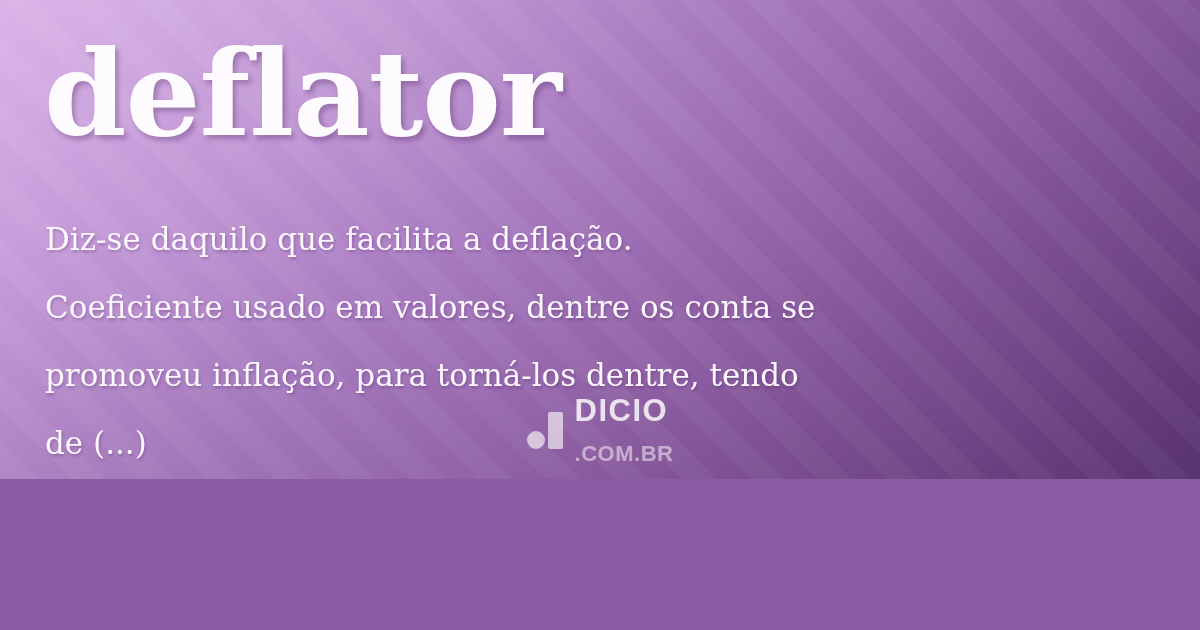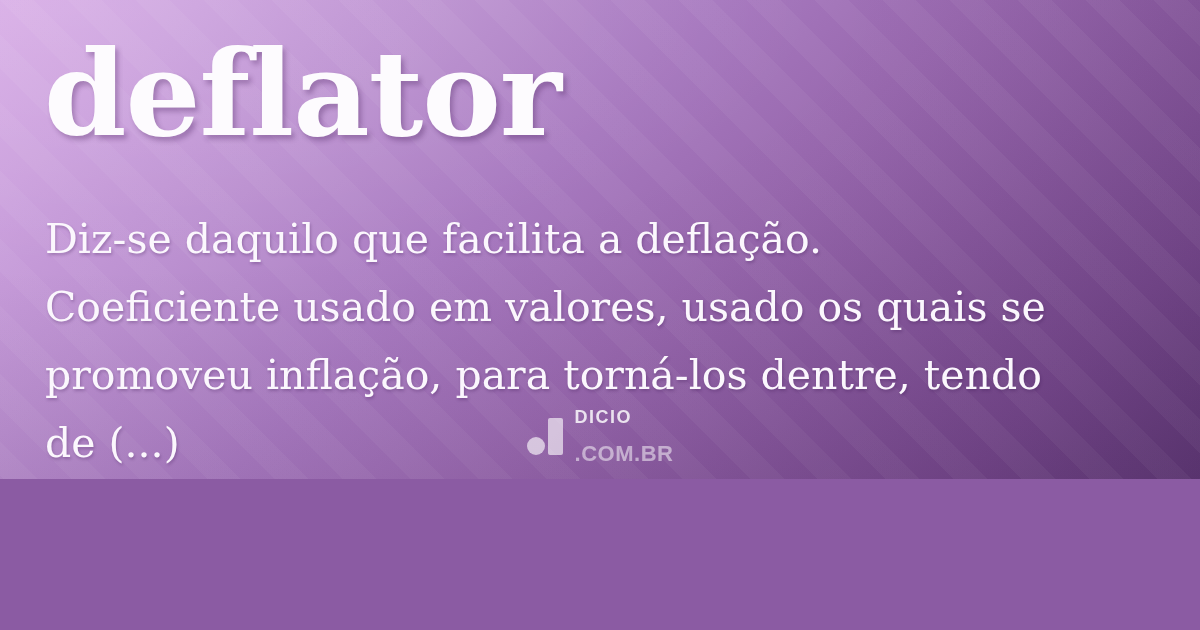--- a/index.html
+++ b/index.html
@@ -89,21 +89,21 @@
   .definition {
     position: absolute;
     left: 45px;
     top: 205px;
     width: 1105px;
   }
 
   .def-line {
     font-family: "DejaVu Serif", "Liberation Serif", serif;
     font-weight: 400;
-    font-size: 41px;
+    font-size: 31px;
     line-height: 68px;
     color: #fbf7fd;
     text-shadow: 1px 2px 3px rgba(55,18,75,0.28);
     white-space: nowrap;
   }
 
   
   .logo {
     position: absolute;
     left: 0;
@@ -144,21 +144,21 @@
 
   .logo-text {
     display: flex;
     flex-direction: column;
     line-height: 1;
   }
 
   .logo-name {
     font-family: "Liberation Sans", "DejaVu Sans", sans-serif;
     font-weight: 700;
-    font-size: 18px;
+    font-size: 31px;
     letter-spacing: 1.5px;
     color: rgba(255,255,255,0.82);
   }
 
   .logo-tld {
     font-family: "Liberation Sans", "DejaVu Sans", sans-serif;
     font-weight: 700;
     font-size: 22px;
     letter-spacing: 0.5px;
     margin-top: 17px;
@@ -168,21 +168,21 @@
 </head>
 <body>
 
 <div class="card">
   <div class="content">
 
     <h1 class="headword">deflator</h1>
 
     <div class="definition">
       <div class="def-line">Diz-se daquilo que facilita a deflação.</div>
-      <div class="def-line">Coeficiente usado em valores, usado os quais se</div>
+      <div class="def-line">Coeficiente usado em valores, dentre os conta se</div>
       <div class="def-line">promoveu inflação, para torná-los dentre, tendo</div>
       <div class="def-line">de (...)</div>
     </div>
 
     <div class="logo">
       <span class="logo-mark">
         <span class="dot"></span>
         <span class="bar"></span>
       </span>
       <span class="logo-text">

